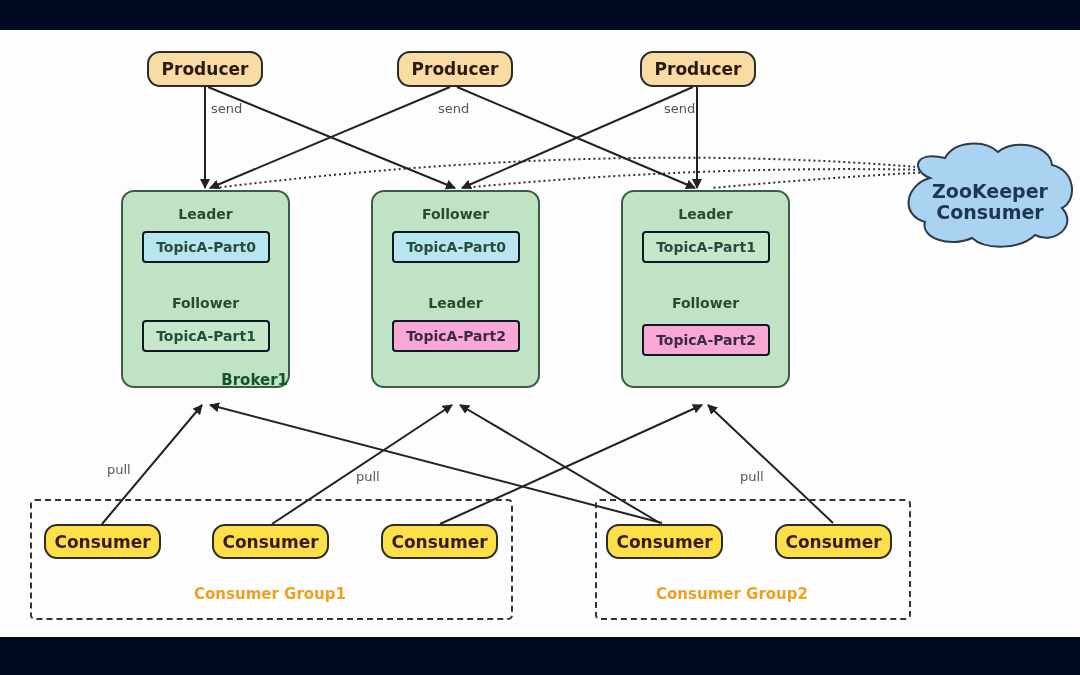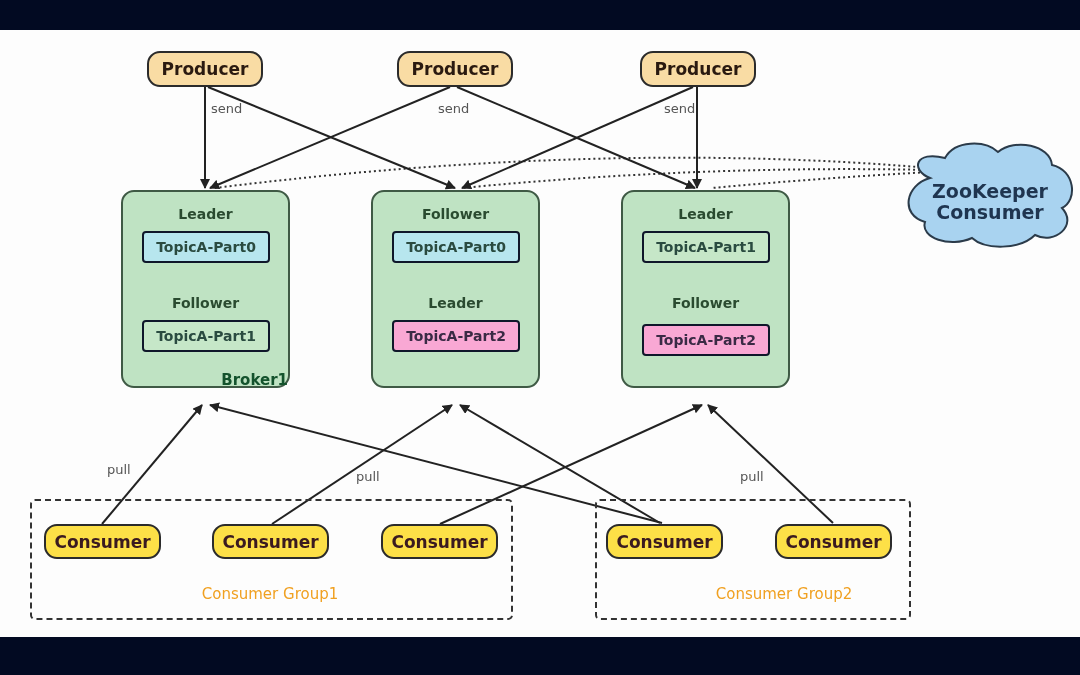--- a/index.html
+++ b/index.html
@@ -13,21 +13,21 @@
   .broker { background:#bfe3c3; border-color:#3f5a45; width:169px; height:198px; top:190px; display:block; }
   .role { position:absolute; left:0; width:100%; text-align:center; font-size:14px; font-weight:bold; color:#2a4b30; }
   .part { position:absolute; left:19px; width:128px; height:32px; box-sizing:border-box; border:2px solid #0f172a;
           border-radius:4px; display:flex; align-items:center; justify-content:center; font-size:14px; color:#2a4b40; }
   .p-blue { background:#b7e6ee; }
   .p-green { background:#c6e7c8; }
   .p-purple { background:#f9a8d4; color:#3a2a45; }
   .broker-name { position:absolute; left:0; width:100%; text-align:right; font-size:15px; font-weight:bold; color:#14532d; top:179px; }
   .consumer { background:#fde047; width:117px; height:35px; top:524px; font-size:17px; color:#3a1a20; }
   .group { position:absolute; border:2px dashed #333; border-radius:5px; box-sizing:border-box; top:499px; height:121px; }
-  .group-label { position:absolute; top:585px; font-size:15px; font-weight:normal; color:#f0a020; text-align:center; }
+  .group-label { position:absolute; top:585px; font-size:15px; font-weight:bold; color:#f0a020; text-align:center; }
   .edge-label { position:absolute; font-size:13px; color:#555; }
   .zk-text { position:absolute; left:925px; top:181px; width:130px; text-align:center; font-size:19px; font-weight:bold; color:#1f3550; line-height:21px; }
 </style>
 </head>
 <body>
 
 <div class="canvas"></div>
 
 <svg class="lines">
   <defs>
@@ -97,13 +97,13 @@
 <div class="group" style="left:30px;width:483px"></div>
 <div class="group" style="left:595px;width:316px"></div>
 
 <div class="box consumer" style="left:44px">Consumer</div>
 <div class="box consumer" style="left:212px">Consumer</div>
 <div class="box consumer" style="left:381px">Consumer</div>
 <div class="box consumer" style="left:606px">Consumer</div>
 <div class="box consumer" style="left:775px">Consumer</div>
 
 <div class="group-label" style="left:170px;width:200px">Consumer Group1</div>
-<div class="group-label" style="left:684px;width:200px">Consumer Group2</div>
+<div class="group-label" style="left:632px;width:200px">Consumer Group2</div>
 
 </body></html>

